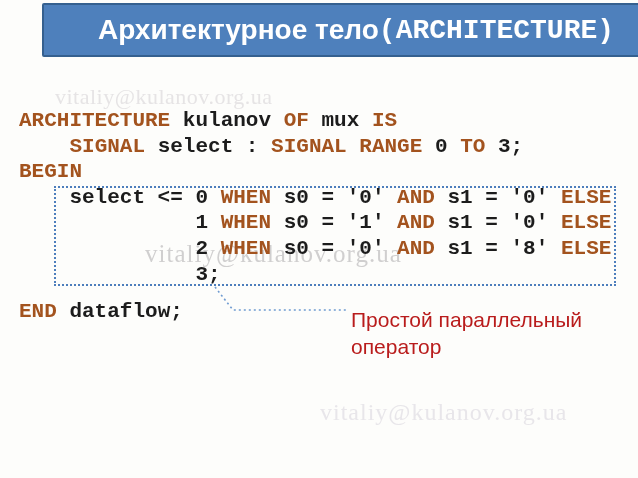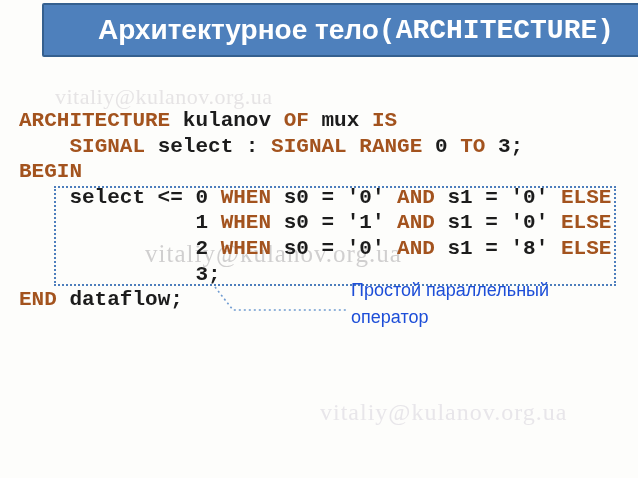--- a/index.html
+++ b/index.html
@@ -47,43 +47,43 @@
   .code {
     position: absolute;
     left: 19px; top: 108px;
     font-family: "Liberation Mono", "DejaVu Sans Mono", monospace;
     font-weight: bold;
     font-size: 21px;
     line-height: 25.6px;
     color: var(--code-color, #1C1C1C);
   }
   .code-line { white-space: pre; height: 25.6px; }
-  .code-line:last-child { margin-top: 0; font-family: Liberation Mono, monospace; }
+  .code-line:last-child { margin-top: 12px; font-family: Liberation Mono, monospace; }
   .code .kw { color: var(--kw-color, #A3531E); }
   .op-box {
     position: absolute;
     left: 54px; top: 186px;
     width: 558px; height: 96px;
     border: 2px dotted var(--box-border, #4D7EBC);
     pointer-events: none;
   }
   .callout-svg {
     position: absolute;
     left: 0; top: 0;
     width: 638px; height: 478px;
     pointer-events: none;
   }
   .callout-label {
     position: absolute;
-    left: 351px; top: 277px;
+    left: 351px; top: 306px;
     width: 280px;
     font-family: "Liberation Sans", sans-serif;
-    font-size: 18px;
+    font-size: 21px;
     line-height: 27px;
-    color: #1d4ed8;
+    color: #b91c1c;
   }
 </style>
 </head>
 <body style="--banner-bg: #4E80BC; --banner-border: #35608F; --kw-color: #A3531E; --code-color: #1C1C1C; --box-border: #4D7EBC;">
 
 <div class="banner">
   <span class="t-ru">Архитектурное тело </span>
   <span class="t-en">(ARCHITECTURE)</span>
 </div>
 

